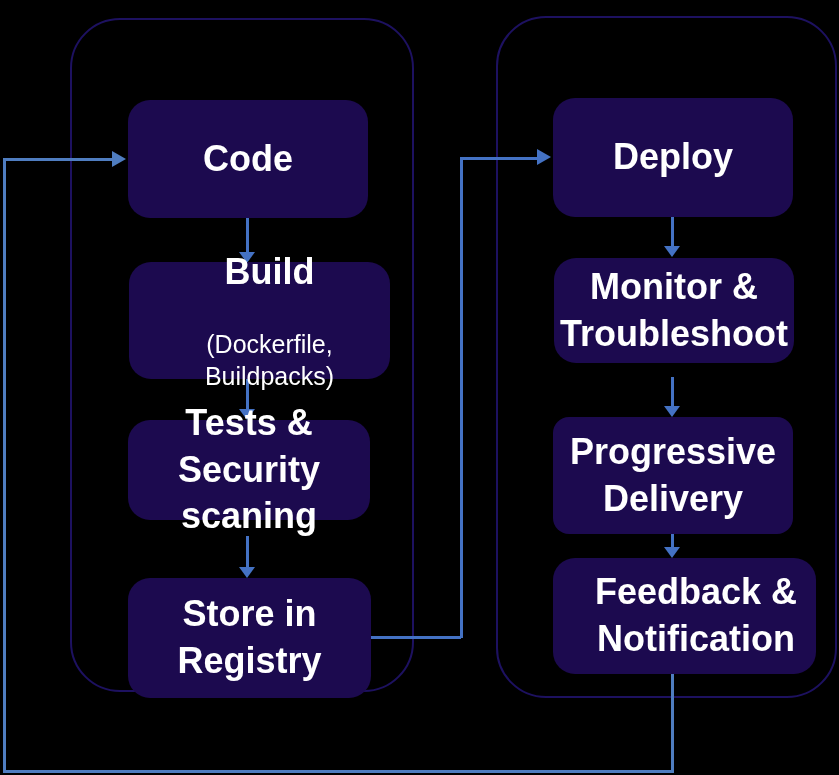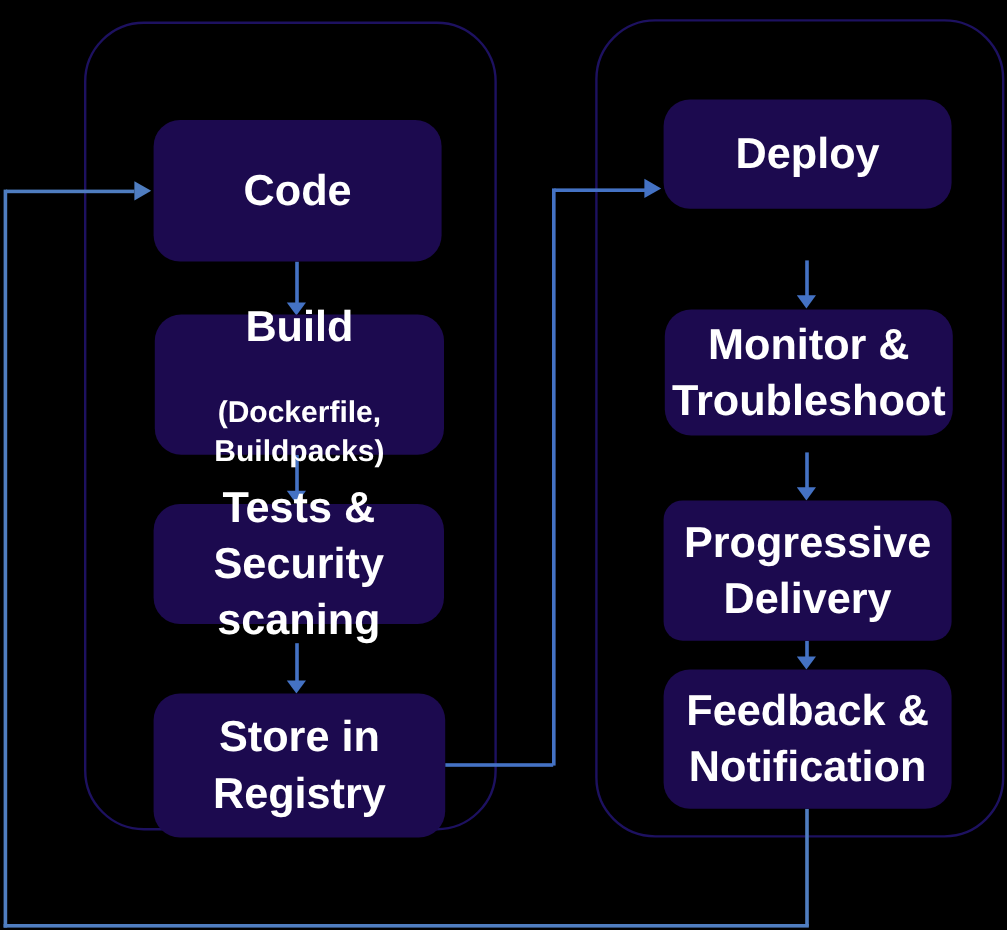--- a/index.html
+++ b/index.html
@@ -20,42 +20,42 @@
     border-radius:50px;z-index:0;background:transparent;
   }
   .group-left{left:70px;top:18px;width:340px;height:670px;}
   .group-right{left:496px;top:16px;width:337px;height:678px;}
   .step{
     position:absolute;background:var(--box-fill);border-radius:22px;
     color:var(--box-text);display:flex;flex-direction:column;align-items:center;
     justify-content:center;text-align:center;z-index:2;
   }
   .step-label{font-weight:700;font-size:36px;line-height:1.3;white-space:pre-line;}
-  .step-sublabel{font-weight:700;font-size:25px;line-height:1.26;white-space:pre-line;margin-top:34px;}
+  .step-sublabel{font-weight:400;font-size:25px;line-height:1.26;white-space:pre-line;margin-top:34px;}
   .vline,.hline{position:absolute;background:var(--arrow);z-index:1;}
   .loop{background:var(--loop-line);}
   .head-down{
     position:absolute;width:0;height:0;z-index:1;
     border-left:8.5px solid transparent;border-right:8.5px solid transparent;
     border-top:11px solid var(--arrow);
   }
   .head-right{
     position:absolute;width:0;height:0;z-index:1;
     border-top:8.5px solid transparent;border-bottom:8.5px solid transparent;
     border-left:14px solid var(--arrow);
   }
   
   .pos-code{left:128px;top:100px;width:240px;height:118px;}
-  .pos-build{left:129px;top:262px;width:241px;height:117px;}
+  .pos-build{left:129px;top:262px;width:241px;height:117px;padding-left:20px;}
   .pos-tests{left:128px;top:420px;width:242px;height:100px;}
   .pos-store{left:128px;top:578px;width:243px;height:120px;text-align:center;}
-  .pos-deploy{left:553px;top:83px;width:240px;height:91px;}
+  .pos-deploy{left:553px;top:98px;width:240px;height:119px;}
   .pos-monitor{left:554px;top:258px;width:240px;height:105px;}
   .pos-progressive{left:553px;top:417px;width:240px;height:117px;border-radius:16px;}
-  .pos-feedback{left:553px;top:558px;width:240px;height:116px;}
+  .pos-feedback{left:553px;top:558px;width:240px;height:116px;padding-left:23px;}
 </style>
 </head>
 <body>
 
 <div class="canvas">
 
   <div class="group group-left"></div>
   <div class="group group-right"></div>
 
   <div class="step pos-code">

